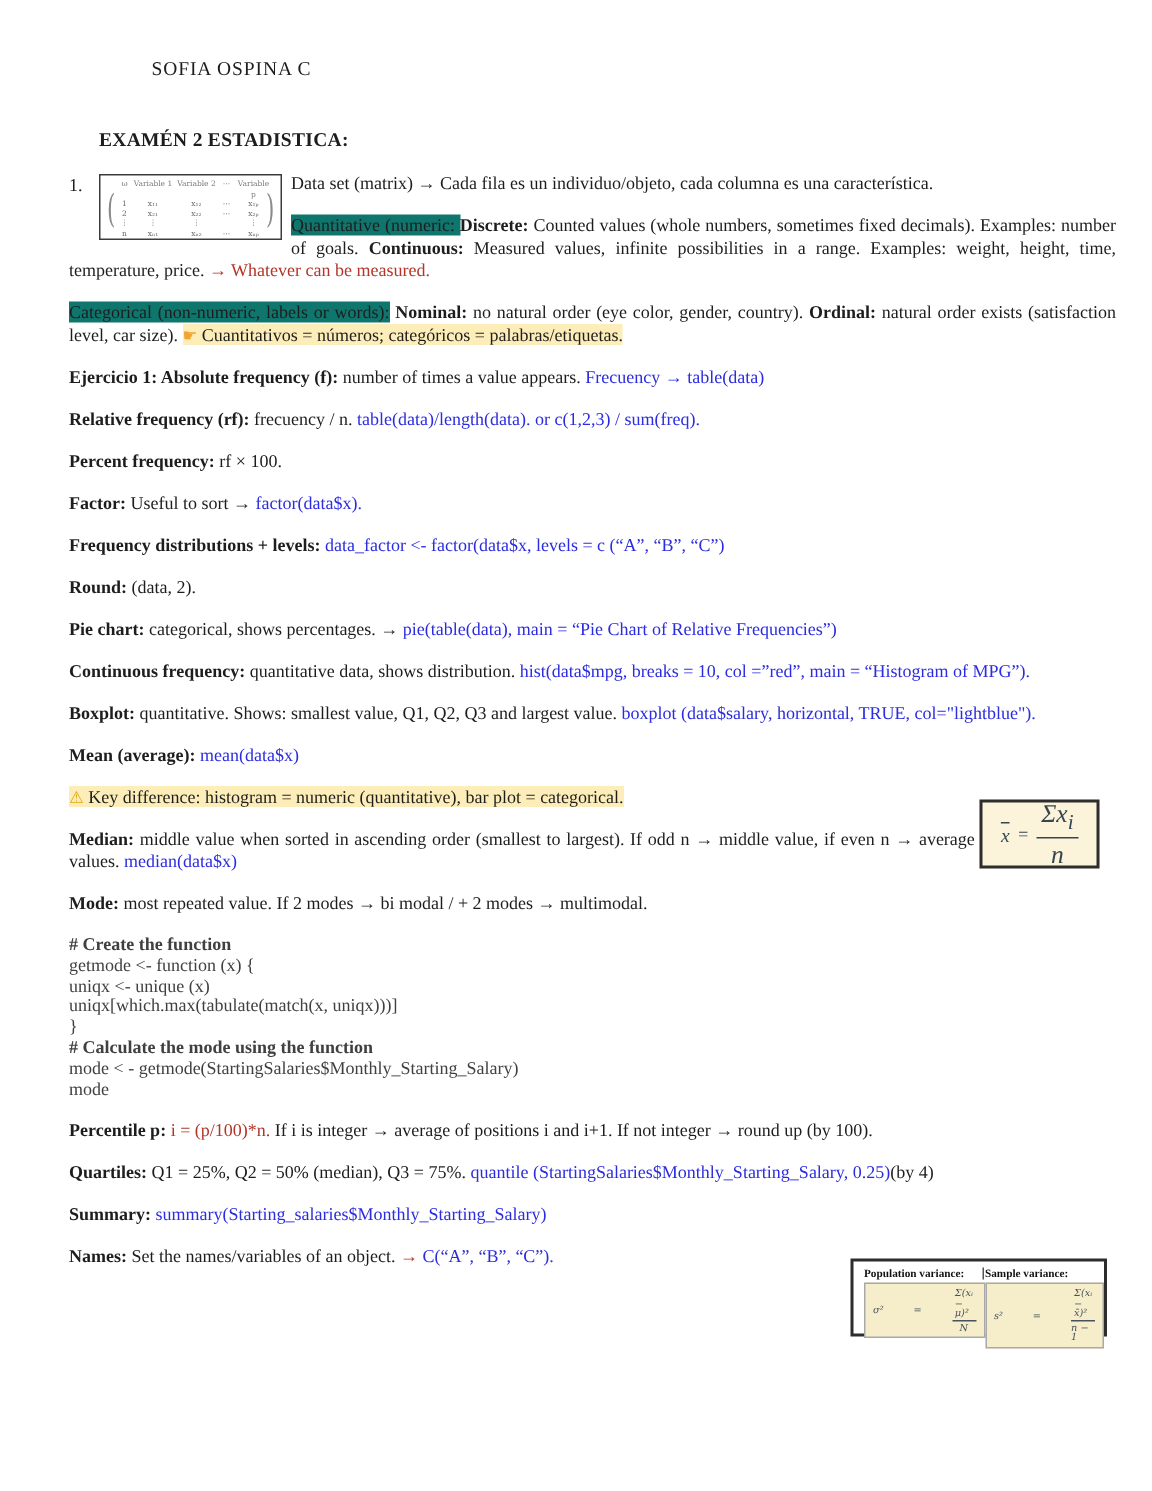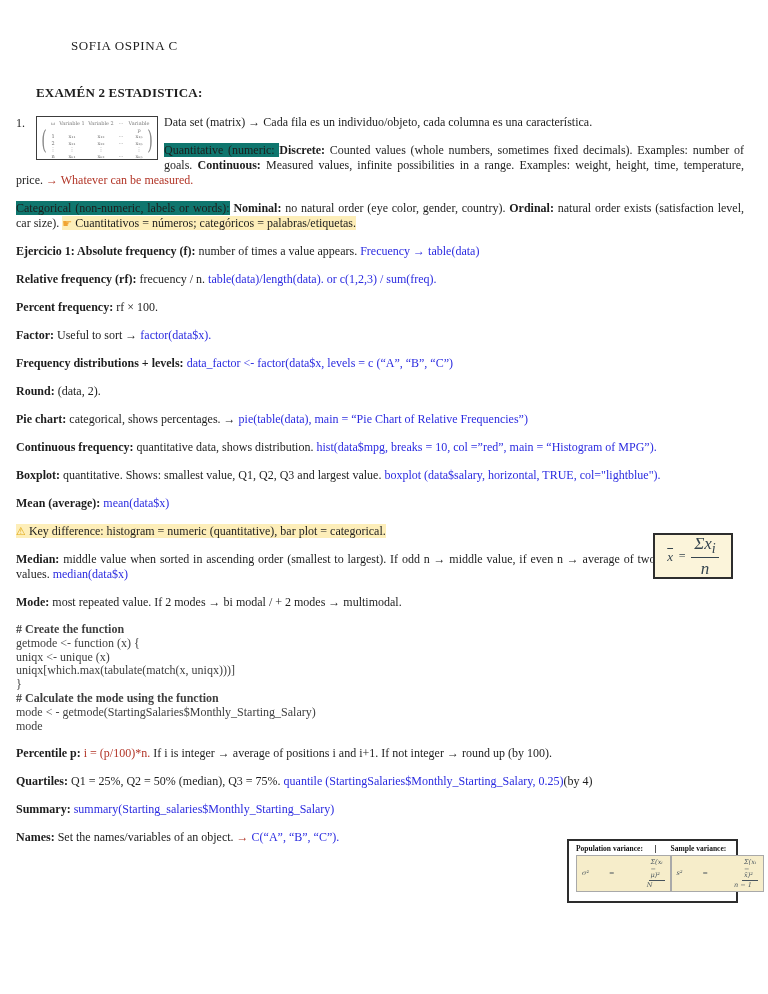--- a/index.html
+++ b/index.html
@@ -1,18 +1,18 @@
 <!DOCTYPE html>
 <html><head>
 <meta charset="utf-8">
 <style>
   html,body{margin:0;padding:0;background:#ffffff;}
   .page{
     width:768px;height:994px;box-sizing:border-box;position:relative;
-    background:#ffffff;padding:38px 24px 0 16px;
+    background:#ffffff;padding:38px 24px 0 46px;
     font-family:"Liberation Serif","DejaVu Serif",serif;
     font-size:12px;line-height:15px;color:#1d1d1d;overflow:hidden;
   }
   .author{margin:0 0 0 55px;font-size:13px;line-height:15px;letter-spacing:.6px;}
   .examtitle{margin:32px 0 15px 20px;font-size:13px;line-height:15px;font-weight:bold;letter-spacing:.2px;}
   .para{margin:0 0 13px 0;text-align:justify;}
   .oneline{white-space:nowrap;text-align:left;}
   .b{font-weight:bold;}
   .blue{color:#2b2be0;}
   .red{color:#b23527;}
@@ -44,29 +44,29 @@
     background:#fbf4da;border:2px solid #2d2d2d;display:flex;align-items:center;justify-content:center;
     gap:5px;color:#36454f;font-style:italic;}
   .mean-lhs{font-size:13px;text-decoration:overline;}
   .mean-eq{font-size:12px;}
   .frac{display:inline-flex;flex-direction:column;align-items:center;line-height:1;}
   .frac .num{border-bottom:1px solid currentColor;padding:0 3px 2px;}
   .mean-box .num,.mean-box .den{font-size:17px;}
   .mean-box .den{padding-top:2px;}
 
   
-  .var-box{position:absolute;top:839px;left:567px;width:171px;height:64px;box-sizing:border-box;
+  .var-box{position:absolute;top:839px;left:567px;width:171px;height:52px;box-sizing:border-box;
     background:#ffffff;border:2px solid #2d2d2d;display:flex;justify-content:space-between;
     padding:3px 7px 4px 7px;}
   .var-cell{display:flex;flex-direction:column;align-items:flex-start;}
   .var-label{font-size:7.5px;font-weight:bold;line-height:9px;color:#111;font-family:"Liberation Serif",serif;}
   .fbox{margin-top:2px;background:#f6edca;border:1px solid #a9a9a9;padding:3px 5px;
     display:flex;align-items:center;gap:20px;color:#46535c;font-style:italic;font-size:6.5px;line-height:1;
     font-family:"DejaVu Serif",serif;}
-  .fbox .num{border-bottom:1px solid #46535c;padding:0 2px 1px;margin-left:14px;}
+  .fbox .num{border-bottom:1px solid #46535c;padding:0 2px 1px;}
   .fbox .den{padding-top:1px;}
   .tick{position:absolute;left:86px;top:4px;width:1px;height:8px;background:#555;}
 </style>
 </head>
 <body>
 
 <div class="page">
 
   <p class="author">SOFIA OSPINA C</p>
   <p class="examtitle">EXAMÉN 2 ESTADISTICA:</p>

